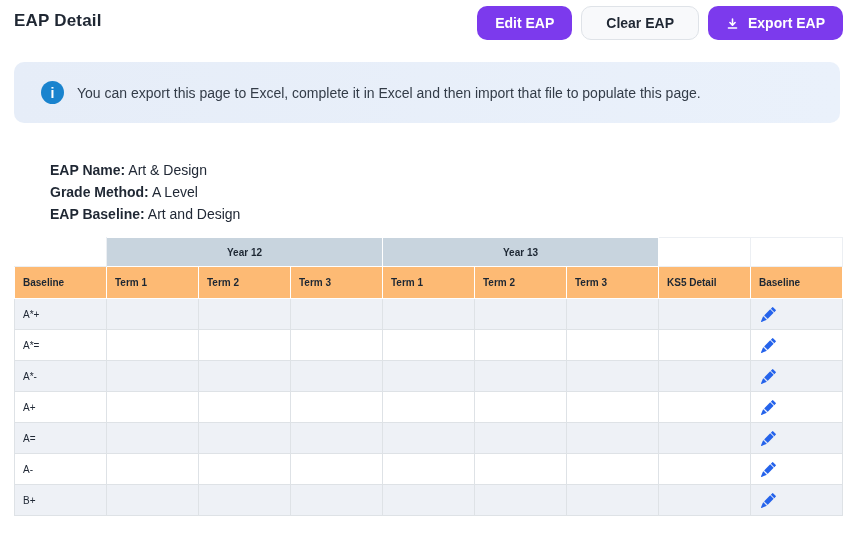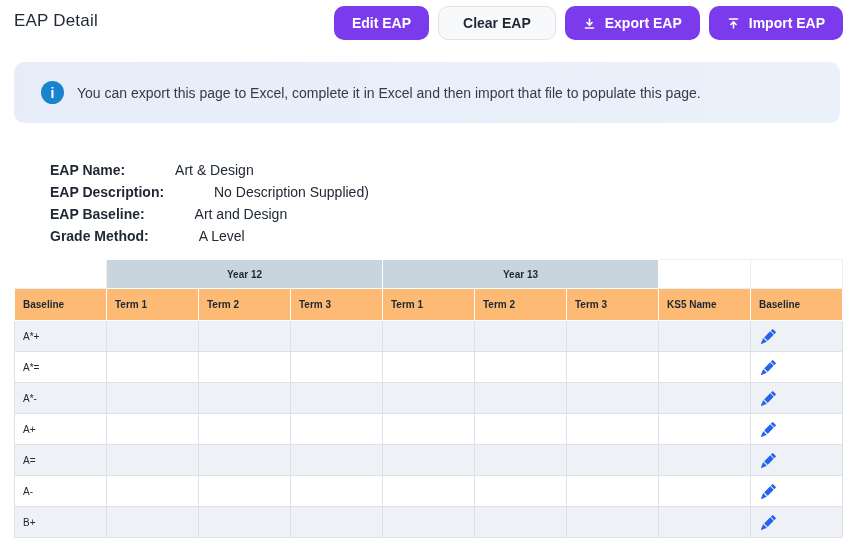--- a/index.html
+++ b/index.html
@@ -10,21 +10,21 @@
     font-family: "Liberation Sans", sans-serif;
     color: #212936;
   }
 
   
   .page-header {
     display: flex; justify-content: space-between; align-items: flex-start;
     padding: 6px 11px 0 14px; height: 46px;
   }
   .page-title {
-    font-size: 17px; font-weight: 400; color: #1f2733; margin-top: 5px;
+    font-size: 17px; font-weight: 700; color: #1f2733; margin-top: 5px;
     letter-spacing: .2px;
   }
   .btn-group { display: flex; gap: 9px; }
   .btn {
     height: 34px; border-radius: 10px; font-weight: 700; font-size: 14px;
     border: none; cursor: pointer; display: inline-flex; align-items: center;
     justify-content: center; gap: 9px; padding: 0 18px;
     font-family: "Liberation Sans", sans-serif;
   }
   .btn-purple { background: #7c3aed; color: #ffffff; }
@@ -41,21 +41,21 @@
   .info-icon {
     width: 23px; height: 23px; border-radius: 50%; background: #1983ce;
     color: #ffffff; font-weight: 700; font-size: 14px;
     display: flex; align-items: center; justify-content: center; flex-shrink: 0;
   }
 
   
   .details { margin: 36px 14px 0 14px; font-size: 14px; }
   .detail-line { line-height: 22px; }
   .detail-line .lbl { font-weight: 700; color: #1f2733; margin-left: 36px; }
-  .detail-line .val { font-weight: 400; color: #212936; margin-left: 46px; }
+  .detail-line .val { font-weight: 400; color: #212936; }
 
   
   table.grade-table {
     border-collapse: collapse; table-layout: fixed;
     margin: 12px 11px 0 14px; width: 829px; font-size: 10px;
   }
   .grade-table th, .grade-table td { padding: 0 8px; text-align: left; overflow: hidden; white-space: nowrap; }
   .group-row th { height: 29px; }
   .group-row .grp {
     background: #c8d4de; color: #1d2733; font-weight: 700; text-align: center;
@@ -89,75 +89,61 @@
     <button class="btn btn-purple">
       <span class="btn-icon">
         <svg viewBox="0 0 16 16" width="13" height="13" fill="none" stroke="#ffffff" stroke-width="1.9" stroke-linecap="round" stroke-linejoin="round">
           <path d="M8 2.5v7.3"></path>
             <path d="M4.8 6.8L8 10l3.2-3.2"></path>
             <path d="M3 13.6h10"></path>
         </svg>
       </span>
       <span>Export EAP</span>
     </button>
-    <button class="btn btn-purple">
-      <span class="btn-icon">
-        <svg viewBox="0 0 16 16" width="13" height="13" fill="none" stroke="#ffffff" stroke-width="1.9" stroke-linecap="round" stroke-linejoin="round">
-          <path d="M3 2.4h10"></path>
-            <path d="M8 13.5V6.2"></path>
-            <path d="M4.8 9.2L8 6l3.2 3.2"></path>
-        </svg>
-      </span>
-      <span>Import EAP</span>
-    </button>
   </div>
 </div>
 
 <div class="info-banner">
   <span class="info-icon">i</span>
   <span>You can export this page to Excel, complete it in Excel and then import that file to populate this page.</span>
 </div>
 
 <div class="details">
   <div class="detail-line">
     <span class="lbl">EAP Name:</span>
     <span class="val">Art &amp; Design</span>
   </div>
   <div class="detail-line">
-    <span class="lbl">EAP Description:</span>
-    <span class="val">No Description Supplied)</span>
+    <span class="lbl">Grade Method:</span>
+    <span class="val">A Level</span>
   </div>
   <div class="detail-line">
     <span class="lbl">EAP Baseline:</span>
     <span class="val">Art and Design</span>
-  </div>
-  <div class="detail-line">
-    <span class="lbl">Grade Method:</span>
-    <span class="val">A Level</span>
   </div>
 </div>
 
 <table class="grade-table">
   <thead>
     <tr class="group-row">
       <th class="spacer"></th>
       <th class="grp" colspan="3">Year 12</th>
       <th class="grp" colspan="3">Year 13</th>
       <th class="spacer"></th>
       <th class="spacer"></th>
     </tr>
     <tr class="cols-row">
       <th>Baseline</th>
       <th>Term 1</th>
       <th>Term 2</th>
       <th>Term 3</th>
       <th>Term 1</th>
       <th>Term 2</th>
       <th>Term 3</th>
-      <th>KS5 Name</th>
+      <th>KS5 Detail</th>
       <th>Baseline</th>
     </tr>
   </thead>
   <tbody>
 
     <tr>
       <td>A*+</td>
       <td></td>
       <td></td>
       <td></td>

